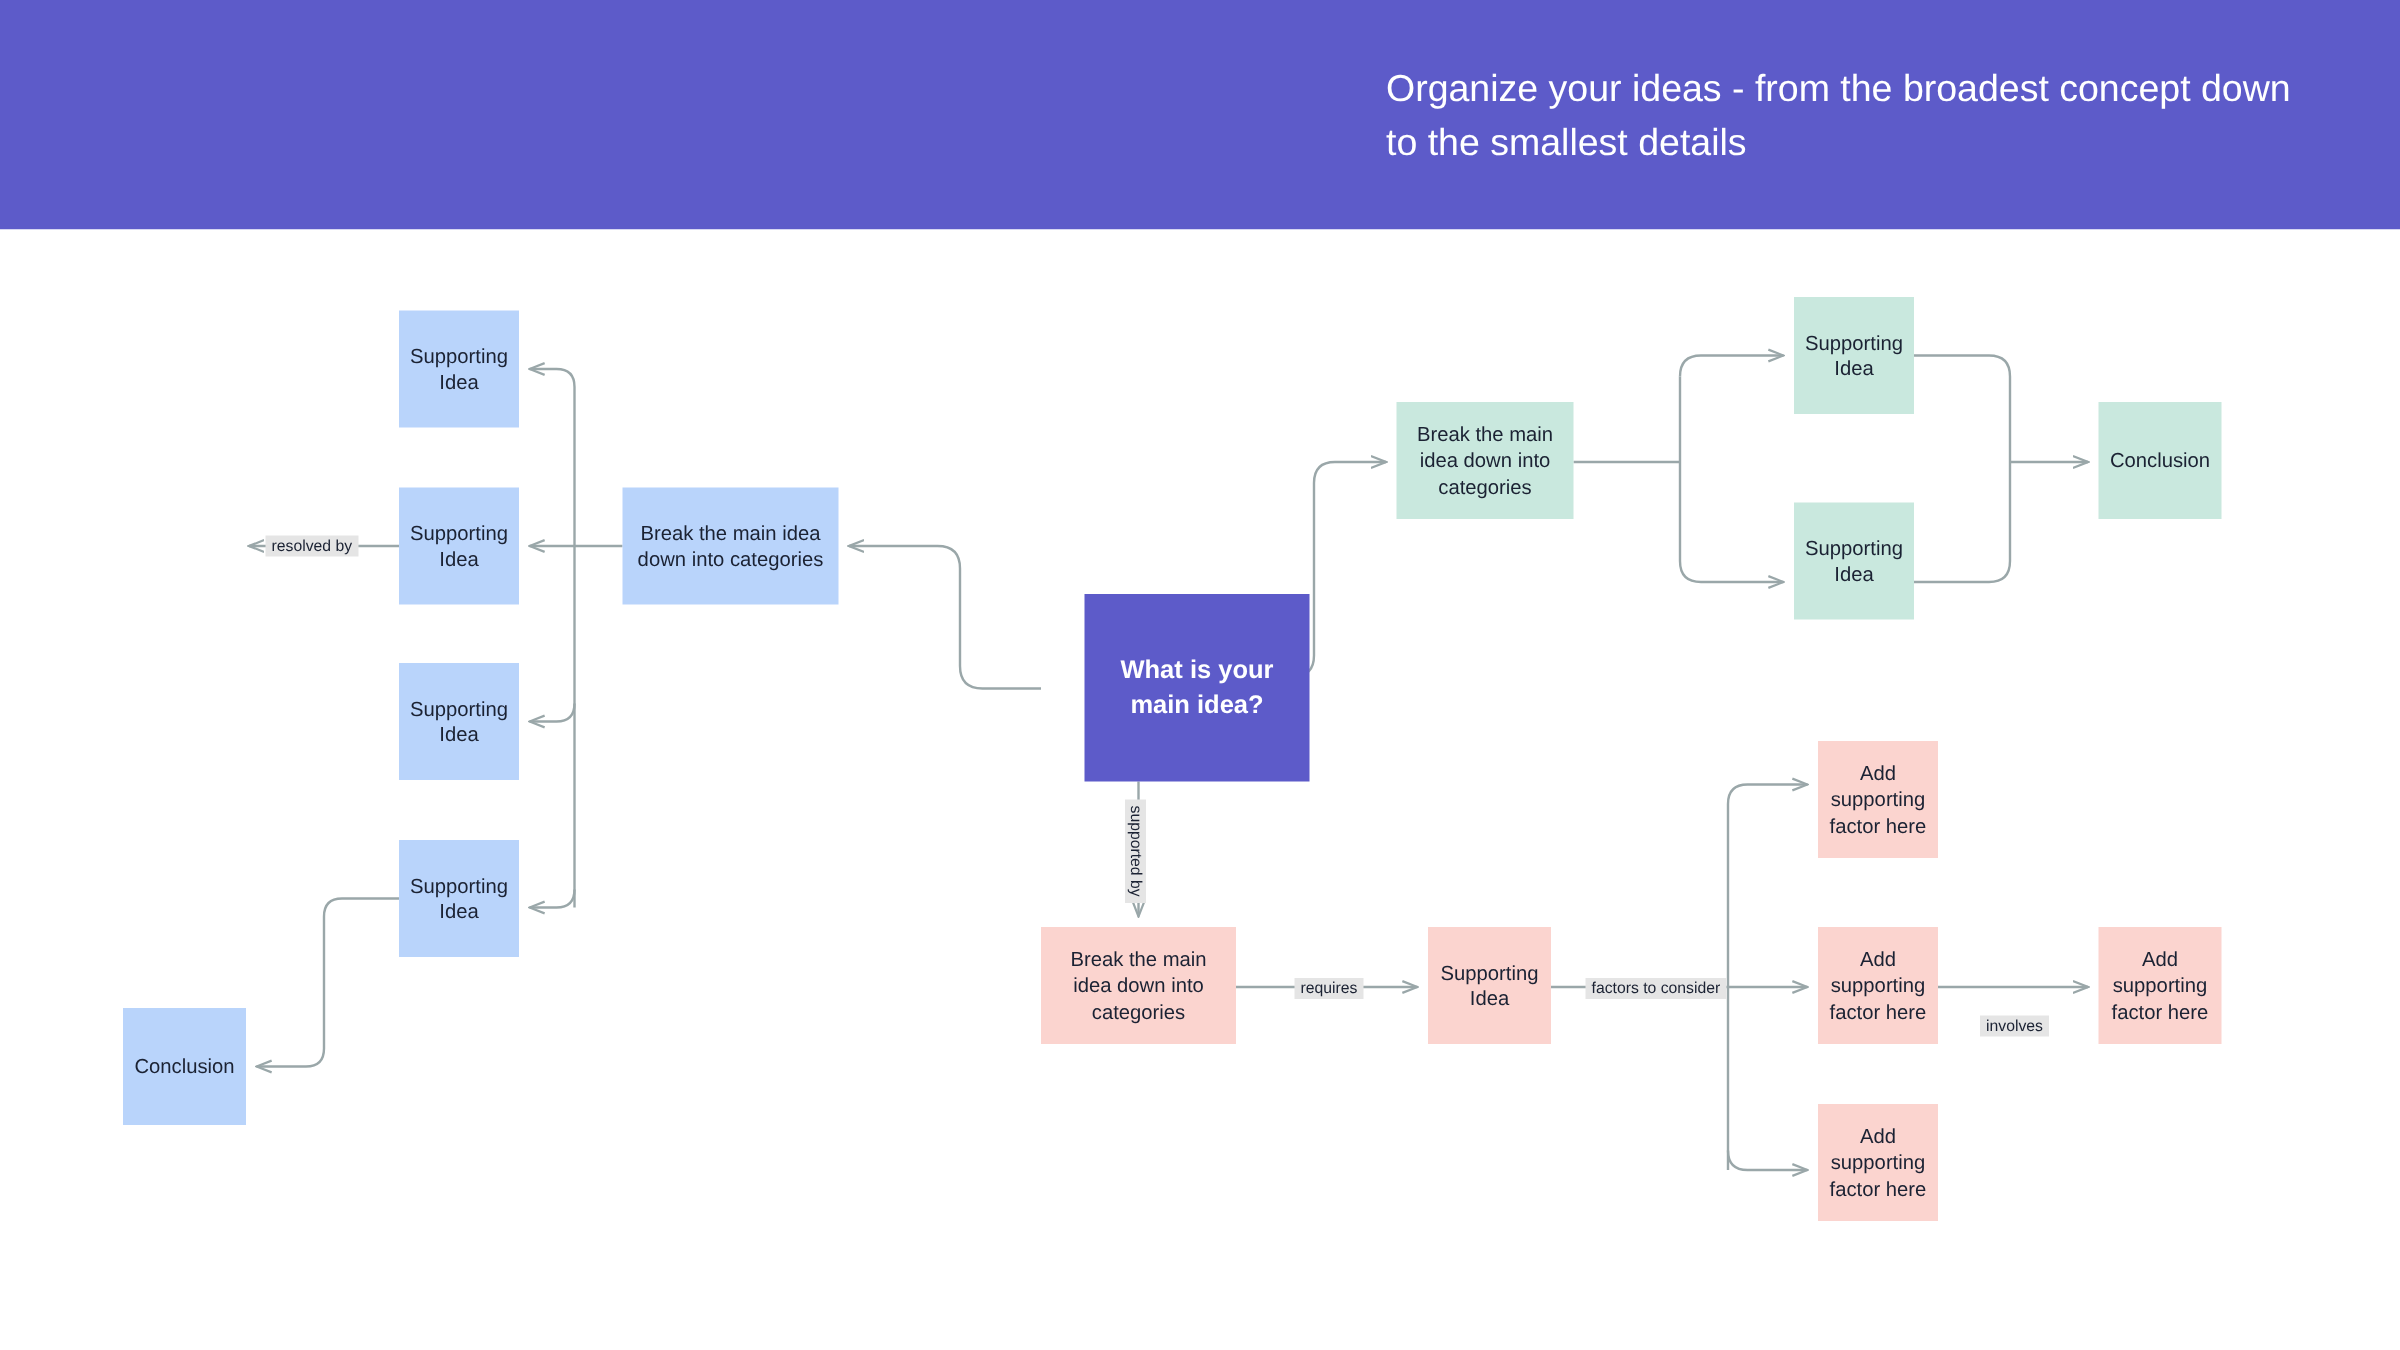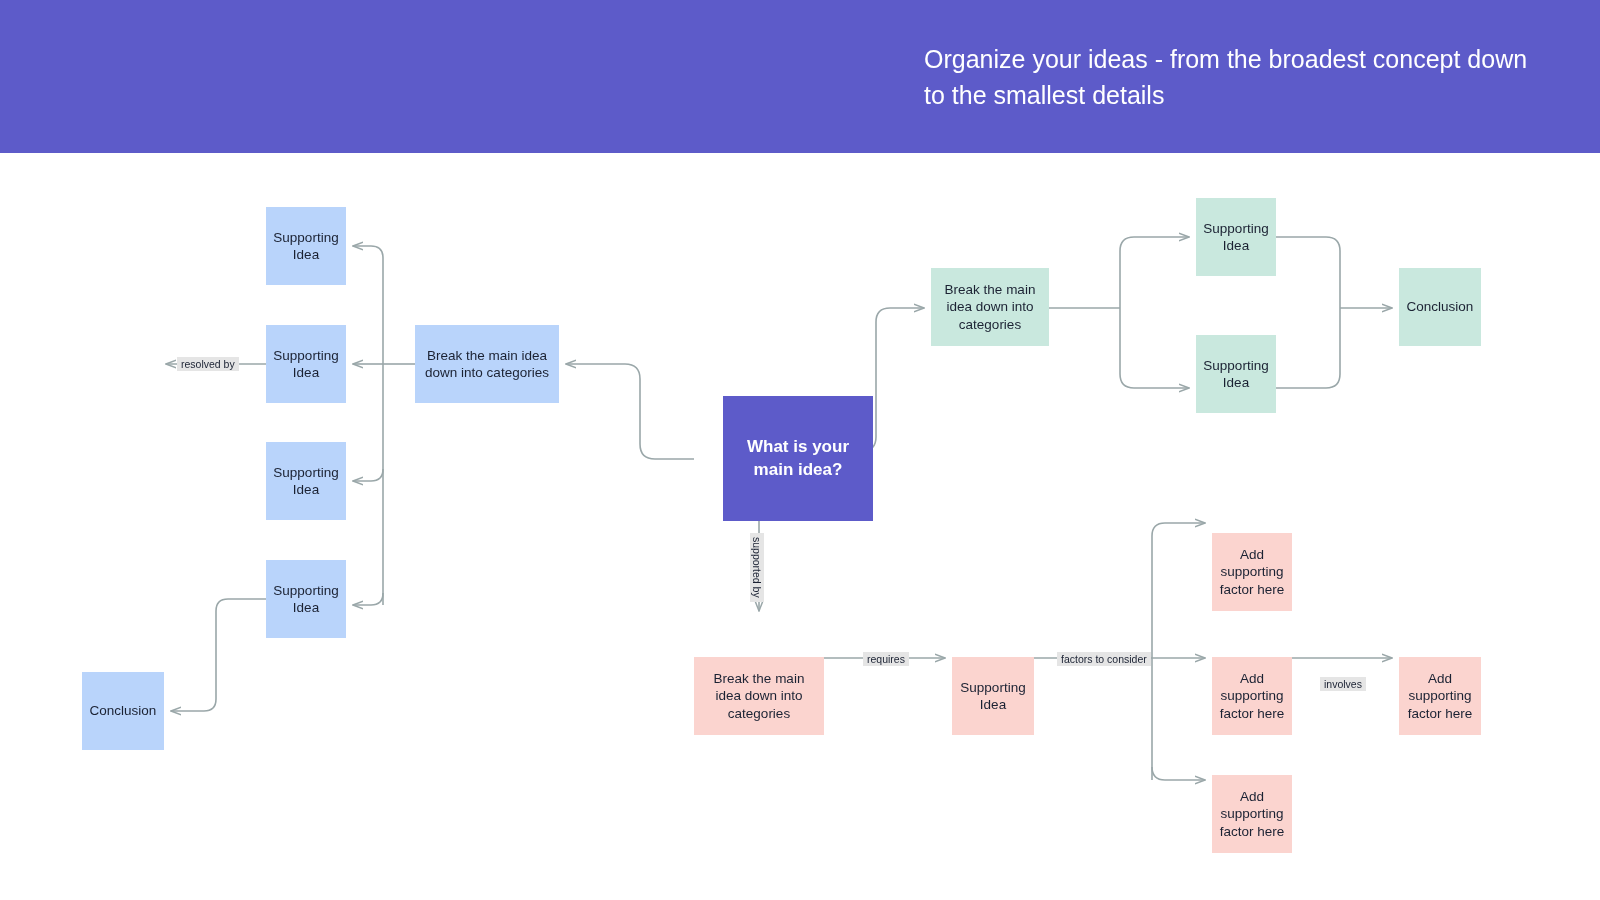--- a/index.html
+++ b/index.html
@@ -70,21 +70,21 @@
     justify-content: center;
     text-align: center;
     padding: 4px 6px;
     font-size: 13.5px;
     line-height: 1.28;
     color: #1b2233;
     z-index: 3;
   }
   .node.blue  { background: #b9d4fb; }
   .node.green { background: #c9e8de; }
-  .node.pink  { background: #fbd4cf; margin-top: 39px; }
+  .node.pink  { background: #fbd4cf; }
   .node.main  {
     background: #5d5bc9;
     color: #ffffff;
     font-weight: bold;
     font-size: 17px;
     line-height: 1.32;
   }
 
   
   .edge-label {

